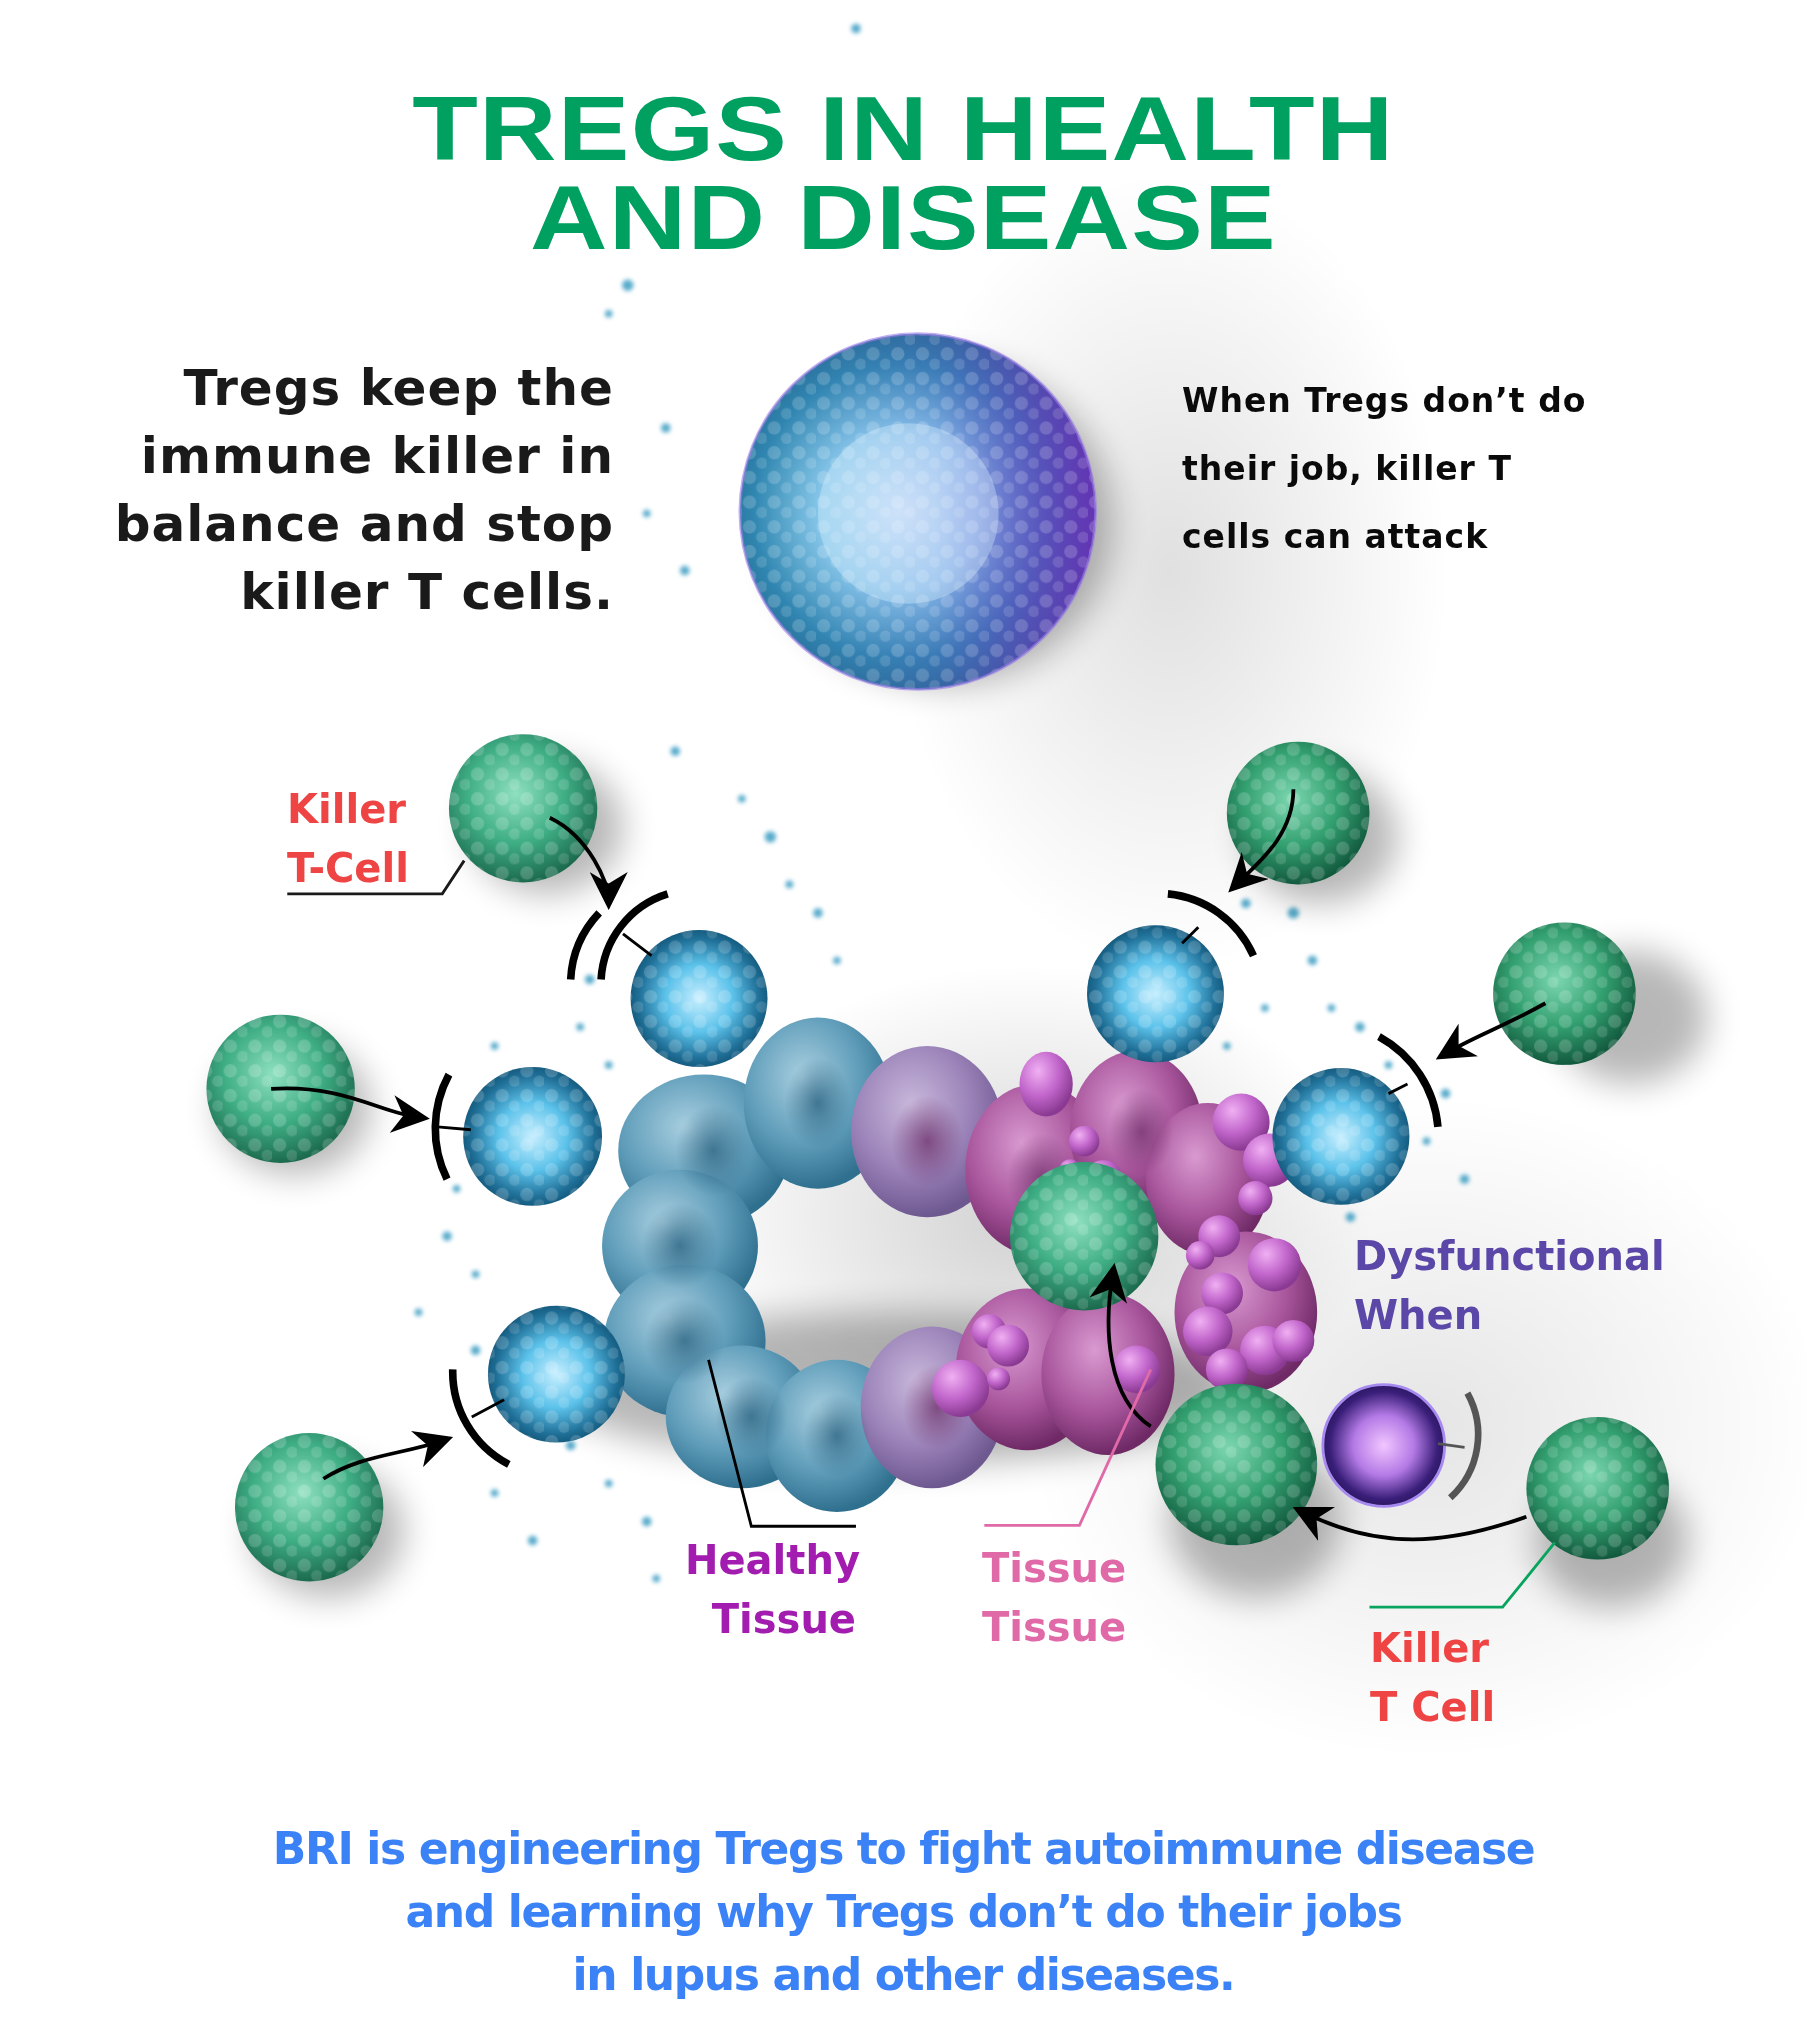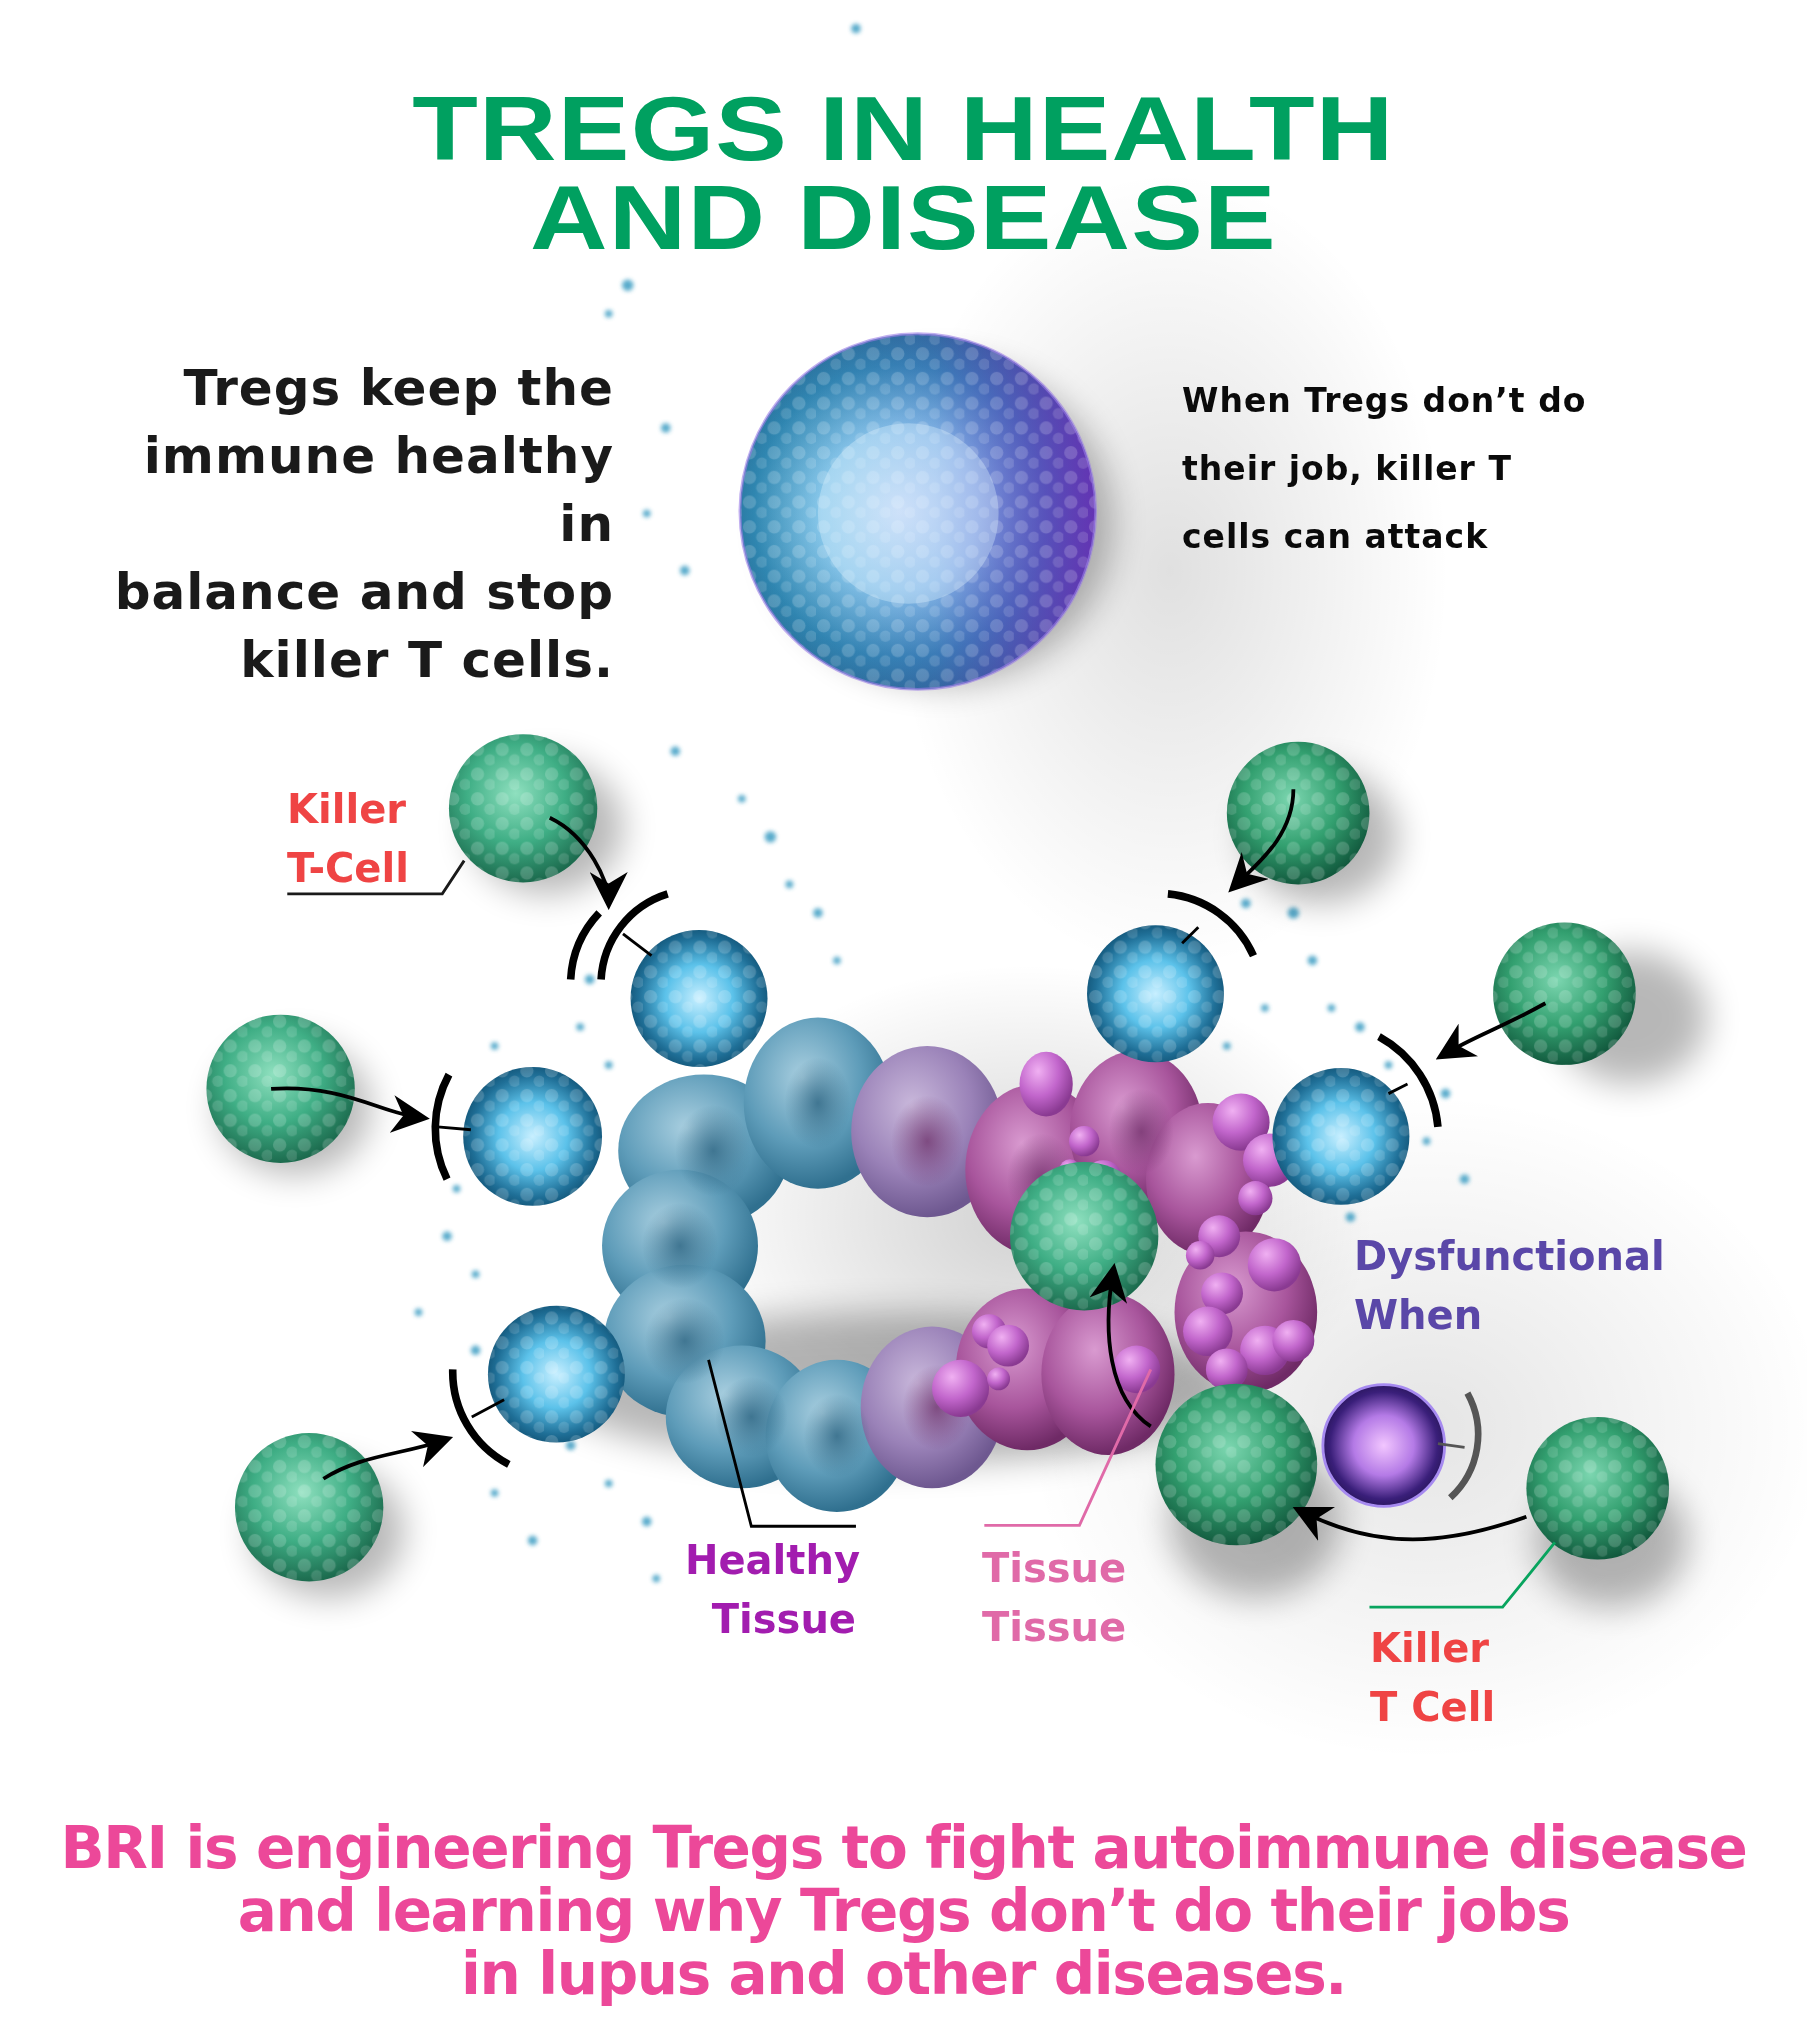--- a/index.html
+++ b/index.html
@@ -35,22 +35,22 @@
     font-size: 33px; line-height: 68px;
     font-family: "DejaVu Sans", sans-serif; letter-spacing: 1px;
   }
   .label { position: absolute; font-weight: 700; font-family: "DejaVu Sans", sans-serif; font-size: 40px; line-height: 59px; }
   .label.green { color: #ef4444; }
   .label.black { color: #a21caf; }
   .label.pink { color: #e06aa8; }
   .label.purple { color: #5a47a8; }
   .footer {
     position: absolute; left: 0; width: 1807px; top: 1817px;
-    text-align: center; color: #ec4899; font-weight: 700;
-    font-family: "DejaVu Sans", sans-serif; font-size: 58px; line-height: 63px;
+    text-align: center; color: #3b82f6; font-weight: 700;
+    font-family: "DejaVu Sans", sans-serif; font-size: 44px; line-height: 63px;
     letter-spacing: -1.4px;
   }
   svg.art { position: absolute; left: 0; top: 0; }
 </style>
 </head>
 <body>
 
 <div class="bg-shade"></div>
 
 <svg class="art" width="1807" height="2036" viewBox="0 0 1900 2141">
@@ -330,21 +330,21 @@
   </g>
 </svg>
 
 <div class="title">
   <div>TREGS IN HEALTH</div>
   <div>AND DISEASE</div>
 </div>
 
 <div class="intro-left">
   <div>Tregs keep the</div>
-  <div>immune healthy in</div>
+  <div>immune killer in</div>
   <div>balance and stop</div>
   <div>killer T cells.</div>
 </div>
 <div class="intro-right">
   <div>When Tregs don’t do</div>
   <div>their job, killer T</div>
   <div>cells can attack</div>
 </div>
 
 <div class="label green" style="left:287px; top:780px;">

